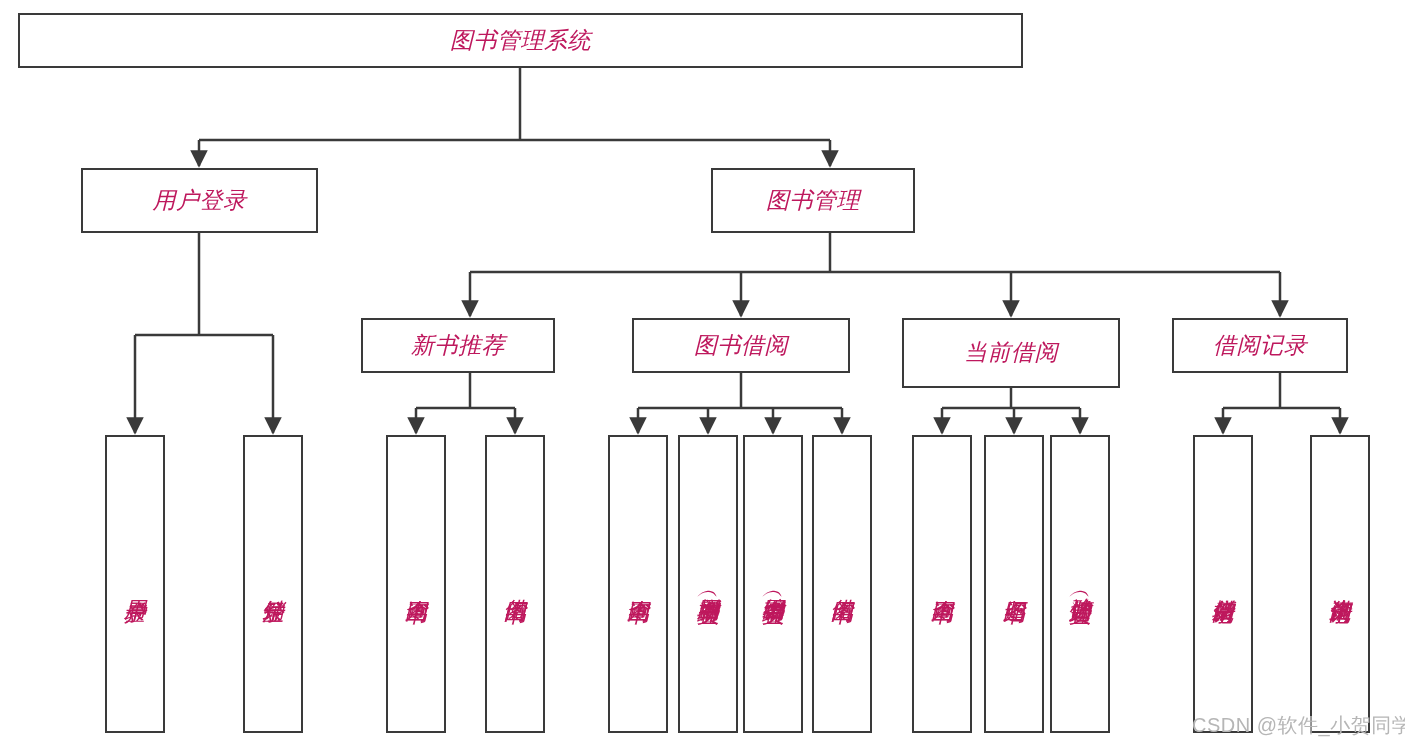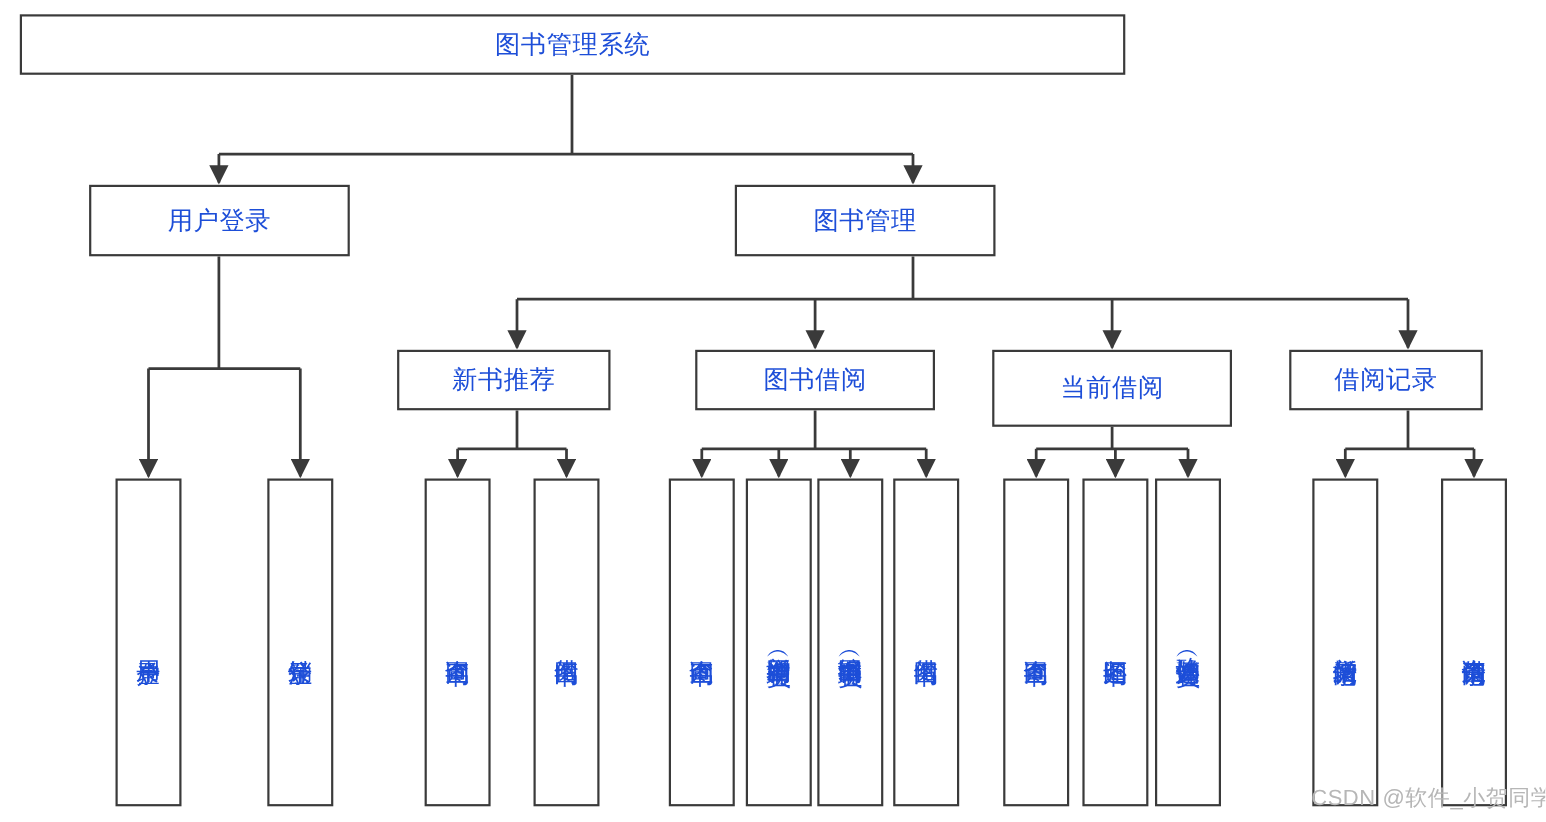--- a/index.html
+++ b/index.html
@@ -27,21 +27,22 @@
   }
   .node {
     position: absolute;
     box-sizing: border-box;
     border: 2px solid #3a3a3a;
     background: #ffffff;
     display: flex;
     align-items: center;
     justify-content: center;
     text-align: center;
-    color: #1d4ed8;
+    color: #be185d;
+    font-style: italic;
   }
   .node .lbl {
     display: block;
     line-height: 1.12;
     letter-spacing: 0.5px;
   }
   .node-root .lbl { font-size: 23px; }
   .node-l2 .lbl { font-size: 23px; }
   .node-l3 .lbl { font-size: 23px; }
   .node-leaf {
@@ -122,21 +123,21 @@
   </svg>
 
   <div class="node node-root" style="left:18px; top:13px; width:1005px; height:55px;">
     <span class="lbl">图书管理系统</span>
   </div>
 
   <div class="node node-l2" style="left:81px; top:168px; width:237px; height:65px;">
     <span class="lbl">用户登录</span>
   </div>
 
-  <div class="node node-l2" style="left:668px; top:168px; width:237px; height:65px;text-align:right;">
+  <div class="node node-l2" style="left:711px; top:168px; width:204px; height:65px;text-align:right;">
     <span class="lbl">图书管理</span>
   </div>
 
   <div class="node node-l3" style="left:361px; top:318px; width:194px; height:55px;">
     <span class="lbl">新书推荐</span>
   </div>
 
   <div class="node node-l3" style="left:632px; top:318px; width:218px; height:55px;text-align:right;">
     <span class="lbl">图书借阅</span>
   </div>

